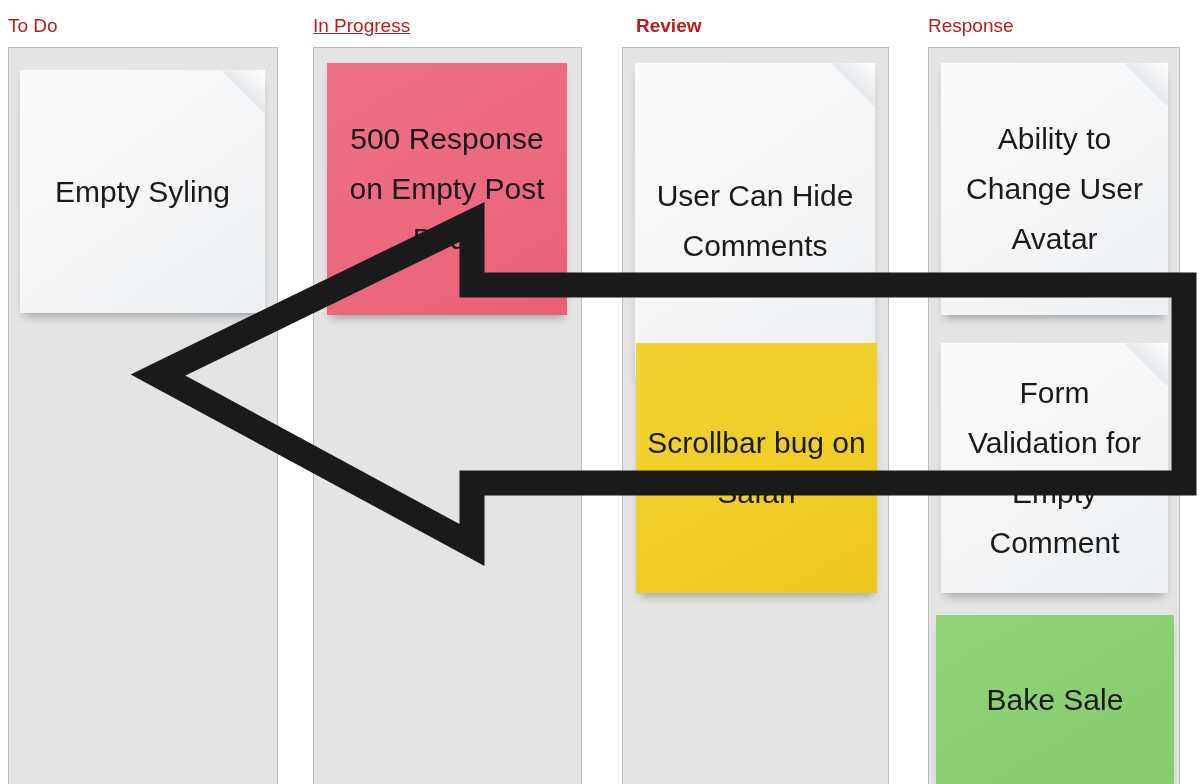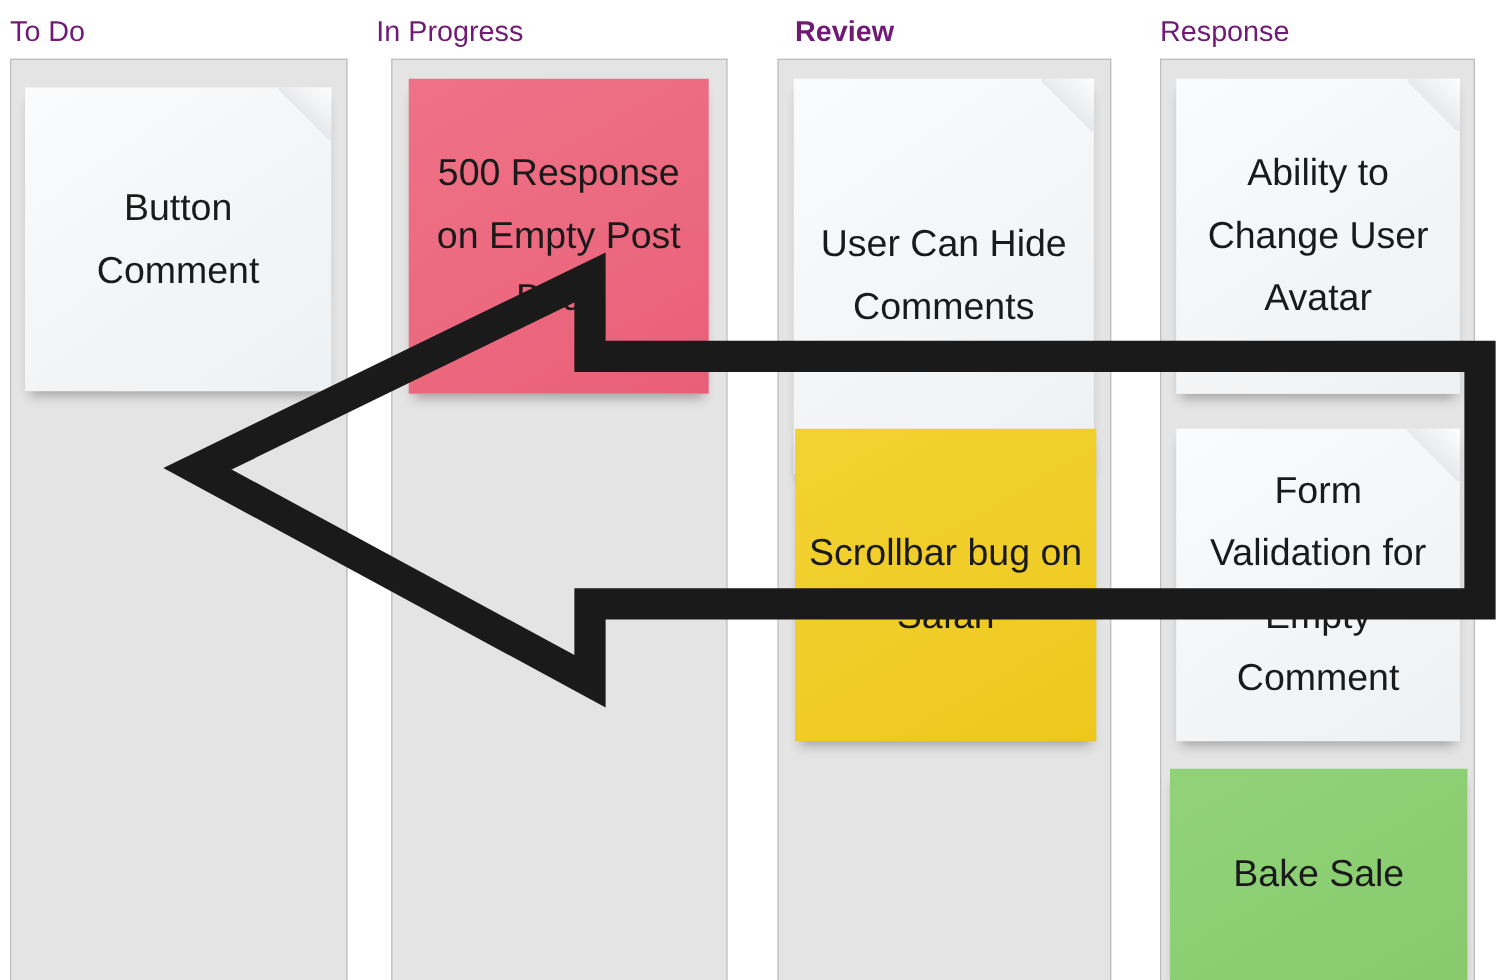--- a/index.html
+++ b/index.html
@@ -30,23 +30,23 @@
     bottom: 0;
     background: #e4e4e4;
     border: 1px solid #bdbdbd;
     border-bottom: none;
     box-sizing: border-box;
   }
 
   .col-header {
     position: absolute;
     top: 12px;
-    font-size: 23px;
+    font-size: 19px;
     line-height: 27px;
-    color: #701a75;
+    color: #b91c1c;
     font-weight: 400;
     white-space: nowrap;
   }
 
   .card {
     position: absolute;
     box-sizing: border-box;
     display: flex;
     align-items: center;
     justify-content: center;
@@ -80,21 +80,21 @@
     width: 100%;
   }
 
   
   #col-todo      { left: 8px;   width: 270px; }
   #col-progress  { left: 313px; width: 269px; }
   #col-review    { left: 622px; width: 267px; }
   #col-deployed  { left: 928px; width: 252px; }
 
   #hdr-todo      { left: 8px; }
-  #hdr-progress  { left: 301px; }
+  #hdr-progress  { left: 313px; text-decoration: underline; }
   #hdr-review    { left: 636px; font-weight: bold; }
   #hdr-deployed  { left: 928px; }
 
   
   #card-button-styling   { left: 20px;  top: 70px;  width: 245px; height: 243px; }
   #card-500-response     { left: 327px; top: 63px;  width: 240px; height: 252px; }
   #card-hide-comments    { left: 635px; top: 63px;  width: 240px; height: 316px; }
   #card-scrollbar-bug    { left: 636px; top: 343px; width: 241px; height: 250px; }
   #card-change-avatar    { left: 941px; top: 63px;  width: 227px; height: 252px; }
   #card-form-validation  { left: 941px; top: 343px; width: 227px; height: 250px; }
@@ -118,21 +118,21 @@
   <div class="col-header" id="hdr-progress">In Progress</div>
   <div class="col-header" id="hdr-review">Review</div>
   <div class="col-header" id="hdr-deployed">Response</div>
 
   <div class="column" id="col-todo"></div>
   <div class="column" id="col-progress"></div>
   <div class="column" id="col-review"></div>
   <div class="column" id="col-deployed"></div>
 
   <div class="card plain" id="card-button-styling">
-    <span class="card-label">Button Comment</span>
+    <span class="card-label">Empty Syling</span>
   </div>
 
   <div class="card pink" id="card-500-response">
     <span class="card-label">500 Response on Empty Post Body</span>
   </div>
 
   <div class="card plain" id="card-hide-comments">
     <span class="card-label">User Can Hide Comments</span>
   </div>
 

